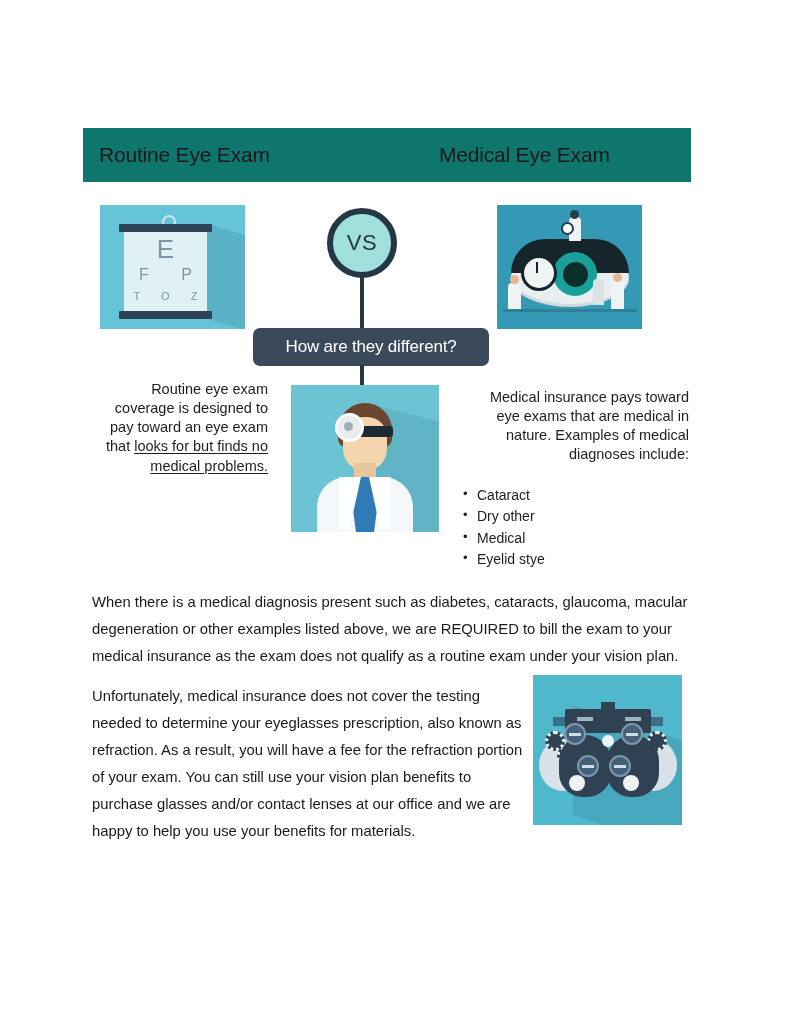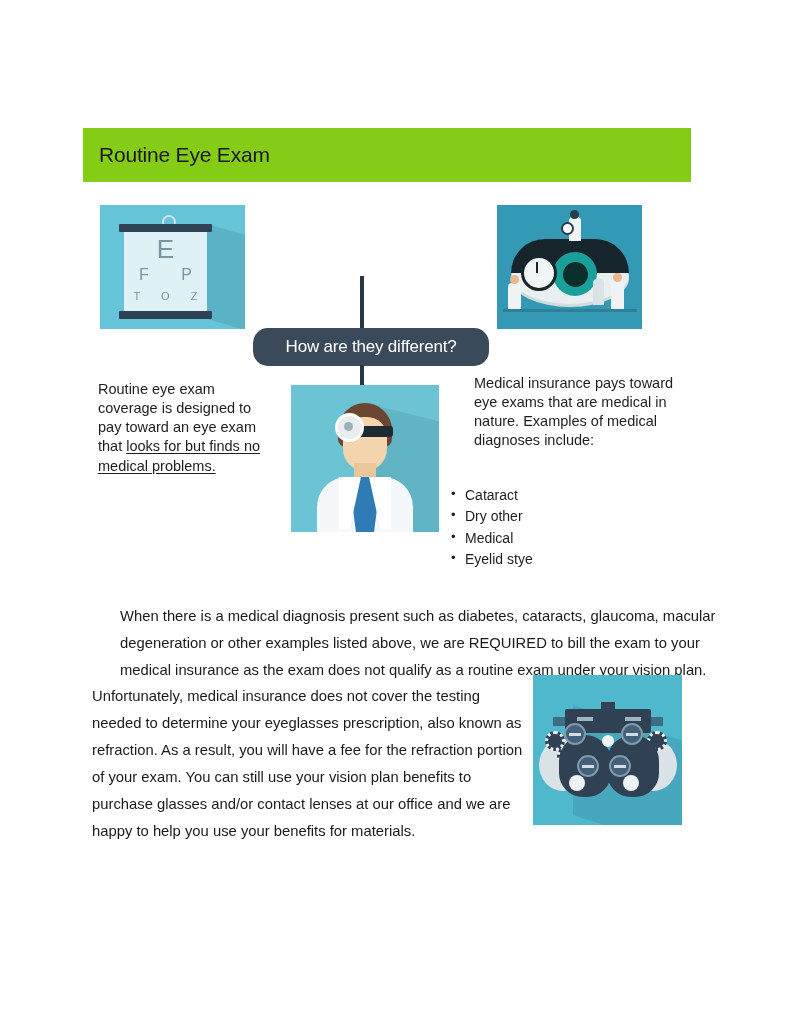--- a/index.html
+++ b/index.html
@@ -30,21 +30,21 @@
     width: 608px;
     height: 432px;
   }
 
   .header-band {
     position: absolute;
     left: 0;
     top: 0;
     width: 608px;
     height: 54px;
-    background: #84cc16;
+    background: #0f766e;
   }
   .header-band .ttl {
     position: absolute;
     top: 50%;
     transform: translateY(-50%);
     font-size: 21px;
     font-weight: 400;
     letter-spacing: -0.2px;
     color: #18181a;
     white-space: nowrap;
@@ -329,58 +329,59 @@
   .conn-upper { left: 277px; top: 148px; height: 56px; }
   .conn-lower { left: 277px; top: 237px; height: 22px; }
 
   .banner {
     position: absolute;
     left: 170px;
     top: 200px;
     width: 236px;
     height: 38px;
     background: #3a4a5b;
-    border-radius: 15px;
+    border-radius: 7px;
   }
   .banner span {
     position: absolute;
     inset: 0;
     display: flex;
     align-items: center;
     justify-content: center;
     color: #ffffff;
     font-size: 17px;
     letter-spacing: -0.2px;
   }
 
   
   .col-text {
     position: absolute;
     font-size: 14.5px;
     line-height: 1.32;
     color: #1e1e1e;
+    text-align: right;
   }
   .col-left {
     left: 15px;
     top: 252px;
     width: 170px;
   }
   .col-right {
     left: 391px;
-    top: 246px;
+    top: 260px;
     width: 215px;
   }
   .col-left u {
     text-decoration: underline;
     text-underline-offset: 2px;
   }
 
   .bullets {
     position: absolute;
-    left: 368px;
+    left: 380px;
     top: 357px;
     width: 224px;
     display: flex;
     gap: 24px;
     font-size: 14px;
     line-height: 1.52;
     color: #1e1e1e;
   }
   .bullets ul {
     list-style: none;
@@ -401,21 +402,21 @@
   }
   .bullets .colA { width: 86px; }
 
   
   .body-text {
     position: absolute;
     font-size: 14.8px;
     line-height: 1.82;
     color: #1a1a1a;
   }
-  .para1 { left: 92px; top: 603px; width: 600px; margin-left: 28px; }
+  .para1 { left: 92px; top: 589px; width: 600px; }
   .para2 { left: 92px; top: 683px; width: 436px; }
   .para3 { left: 92px; top: 848px; width: 590px; }
 
   
   .illus-phoropter {
     position: absolute;
     left: 533px;
     top: 675px;
     width: 149px;
     height: 150px;
@@ -518,20 +519,21 @@
 </style>
 </head>
 <body>
 
 <div class="page">
 
   <div class="infographic">
 
     <div class="header-band">
       <div class="ttl left">Routine Eye Exam</div>
+      <div class="ttl right">Medical Eye Exam</div>
     </div>
 
     <div class="illus illus-eyechart">
       <div class="ec-shadow"></div>
       <div class="ec-hook"></div>
       <div class="ec-board"></div>
       <div class="ec-bar top"></div>
       <div class="ec-bar bot"></div>
       <div class="ec-letter ec-E">E</div>
       <div class="ec-letter ec-FP">F P</div>
@@ -549,20 +551,23 @@
       <div class="me-person me-p-mid"></div>
       <div class="me-person me-p-right"></div>
       <div class="me-person me-p-right-head"></div>
       <div class="me-person me-p-top"></div>
       <div class="me-person me-p-top-head"></div>
       <div class="me-person me-p-top-glass"></div>
       <div class="me-floor"></div>
     </div>
 
     <div class="connector conn-upper"></div>
+    <div class="vs-circle">
+      <span>VS</span>
+    </div>
     <div class="banner">
       <span>How are they different?</span>
     </div>
     <div class="connector conn-lower"></div>
 
     <div class="illus illus-doctor">
       <div class="dr-shadow"></div>
       <div class="dr-hair"></div>
       <div class="dr-face"></div>
       <div class="dr-band"></div>

